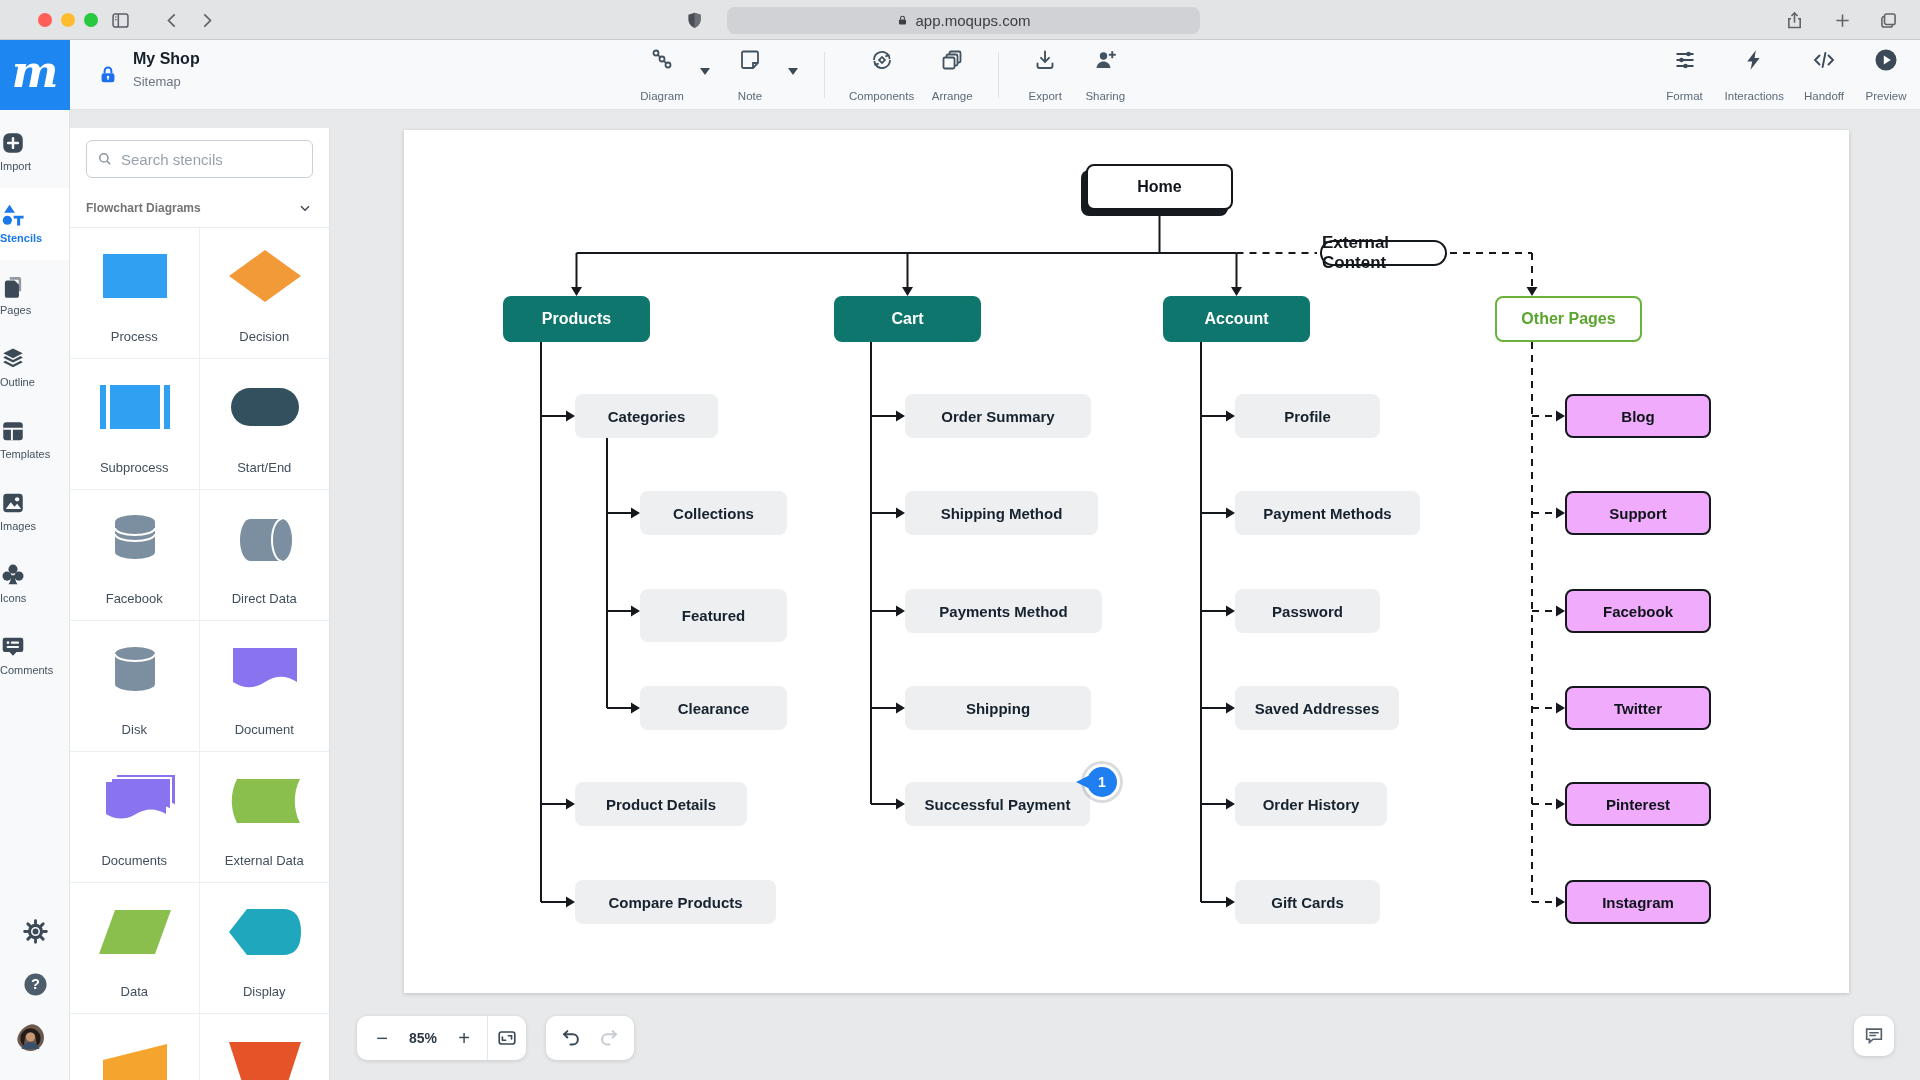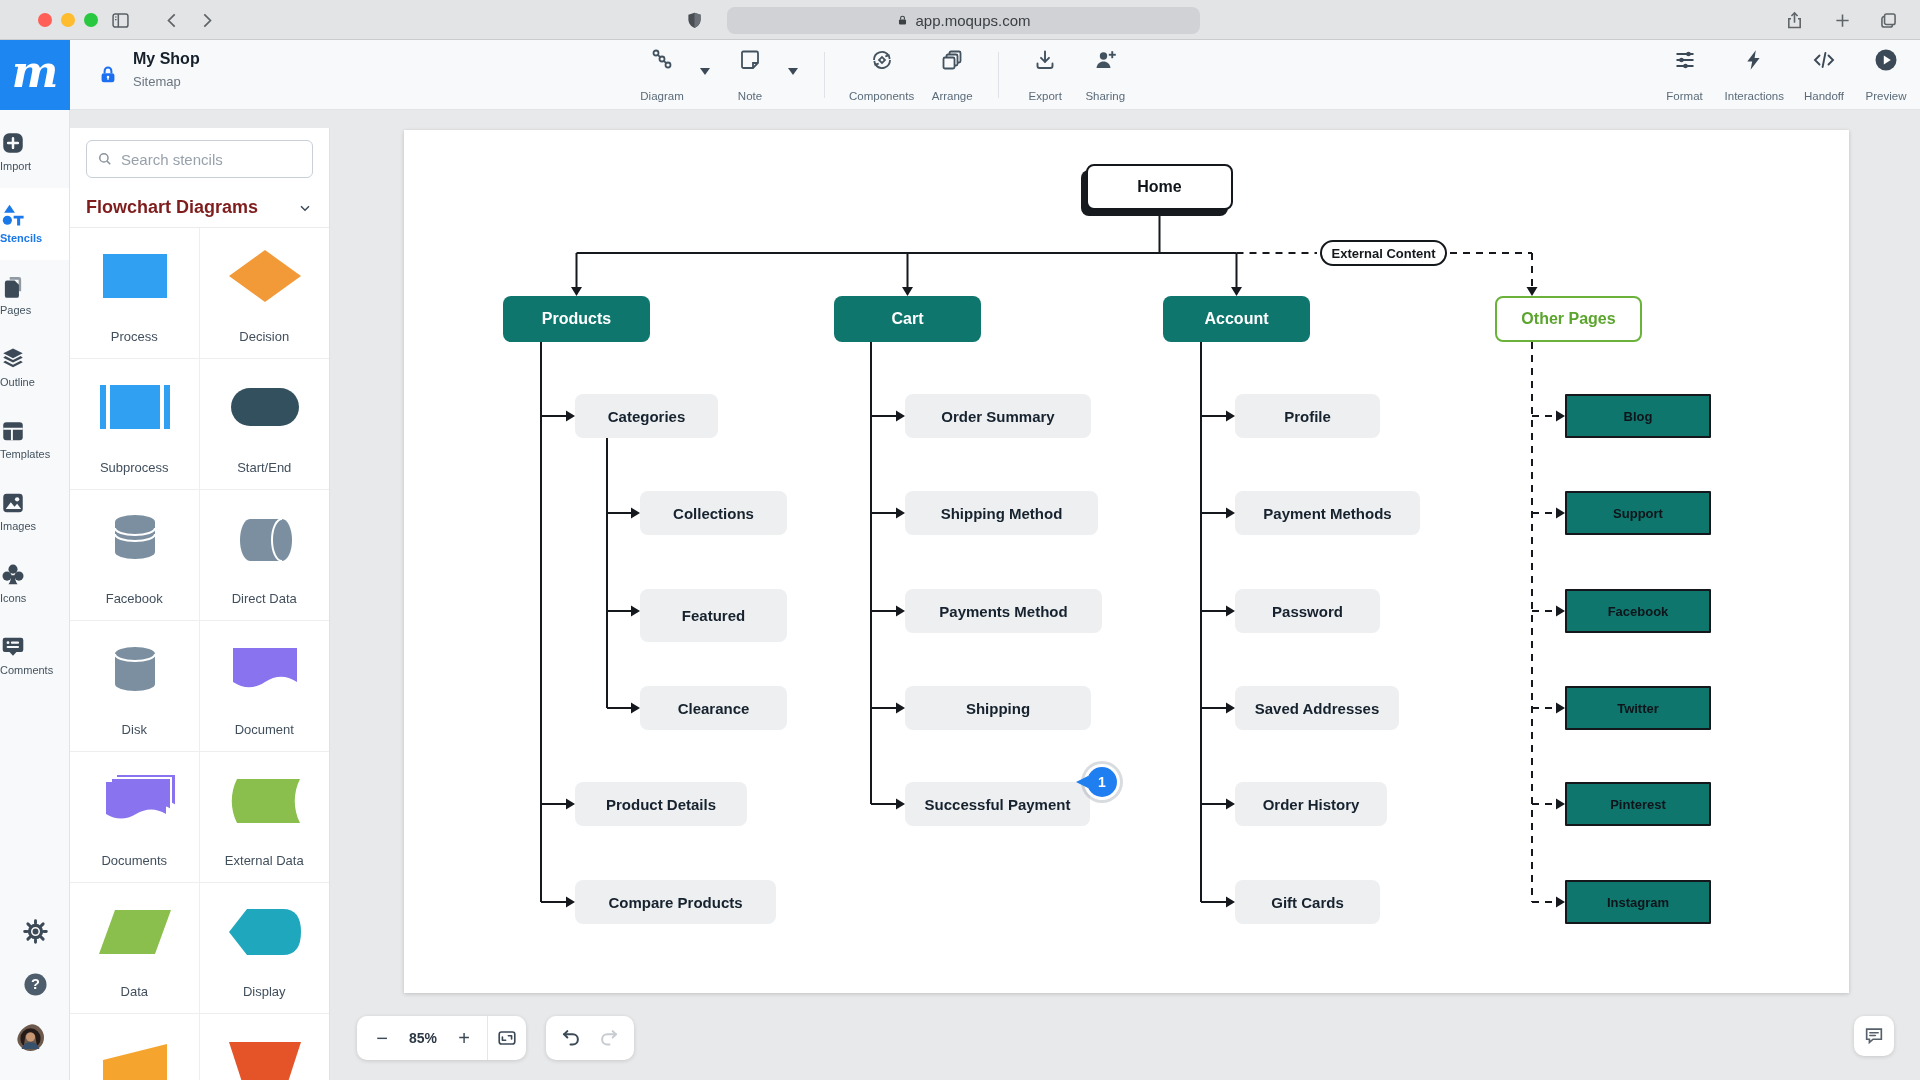--- a/index.html
+++ b/index.html
@@ -51,42 +51,42 @@
 
   
   #panel{position:absolute;left:70px;top:128px;width:260px;height:970px;background:#fff;border-right:1px solid #dfe2e5;overflow:hidden;z-index:14}
   .search-wrap{position:relative;margin:12px 16px 0 16px;height:38px}
   .search-wrap svg{position:absolute;left:10px;top:10px;width:18px;height:18px}
   .search-wrap input{width:100%;height:38px;border:1px solid #c9cfd6;border-radius:6px;padding:0 10px 0 34px;
     font-size:15px;color:#2c3844;font-family:"Liberation Sans",sans-serif;outline:none;background:#fff}
   .search-wrap input::placeholder{color:#97a1ab}
   .section-row{height:40px;margin-top:10px;padding:0 16px;display:flex;align-items:center;justify-content:space-between;
     border-bottom:1px solid #e9ebed;cursor:pointer}
-  .section-title{color:#7f1d1d;font-size:18px;font-weight:bold}
+  .section-title{color:#737373;font-size:12px;font-weight:bold}
   .section-row svg{width:16px;height:16px}
   #stencil-grid{display:grid;grid-template-columns:1fr 1fr;grid-auto-rows:131px}
   .scell{position:relative;border-bottom:1px solid #eceef0;cursor:grab}
   .scell:nth-child(2n+1){border-right:1px solid #eceef0}
   .sshape{position:absolute;left:0;top:16px;width:130px;height:66px}
   .slabel{position:absolute;bottom:14px;width:100%;text-align:center;font-size:13px;color:#414f5d}
 
   
   #canvas{position:absolute;left:330px;top:110px;width:1590px;height:970px;background:#e8e9ea;overflow:hidden}
   #artboard{position:absolute;left:74px;top:20px;width:1445px;height:863px;background:#fff;box-shadow:0 1px 4px rgba(0,0,0,.18)}
   #wires{position:absolute;left:0;top:0;width:1445px;height:863px}
   .wire{fill:none;stroke:#15181c;stroke-width:2}
   .dashedw{stroke-dasharray:7 6}
   #nodes{position:absolute;inset:0}
   .node{position:absolute;display:flex;align-items:center;justify-content:center;font-weight:bold;border-radius:8px;cursor:pointer}
   .home{background:#fff;border:2px solid #14181c;color:#0e1419;font-size:16px;box-shadow:-5px 6px 0 #171a1e;z-index:2}
-  .external{background:#fff;border:2px solid #14181c;color:#14181c;font-size:13px;font-weight:600;border-radius:13px;z-index:2}
+  .external{background:#fff;border:2px solid #14181c;color:#14181c;font-size:17px;font-weight:600;border-radius:13px;z-index:2}
   .head-green{background:#0f766e;color:#fff;font-size:16px}
   .head-outline{background:#fff;border:2px solid #6ab239;color:#5ba52e;font-size:16px}
   .child-gray{background:#edeff1;color:#16222e;font-size:15px}
-  .child-outline{background:#0f766e;border:2px solid #14181c;color:#0e1419;font-size:13px;border-radius:1px}
+  .child-outline{background:#f0abfc;border:2px solid #14181c;color:#0e1419;font-size:15px;border-radius:8px}
   .badge{position:absolute;top:-15px;right:-27px;width:30px;height:30px;border-radius:50%;background:#1f7ef0;color:#fff;
     font-size:14px;font-weight:bold;display:flex;align-items:center;justify-content:center;
     box-shadow:0 0 0 3px #fff,0 0 0 6px rgba(120,130,140,.28);z-index:3}
   .btail{position:absolute;left:-11px;top:9px;width:0;height:0;border-top:6px solid transparent;border-bottom:6px solid transparent;border-right:12px solid #1f7ef0}
 
   
   .pill{position:absolute;background:#fff;border-radius:10px;box-shadow:0 1px 4px rgba(0,0,0,.14);display:flex;align-items:center;height:44px}
   #zoombar{left:27px;top:906px;padding:0 0 0 6px}
   #undobar{left:216px;top:906px;padding:0 6px}
   .pbtn{width:38px;height:44px;display:flex;align-items:center;justify-content:center;cursor:pointer;color:#3c4a57;font-size:20px}

